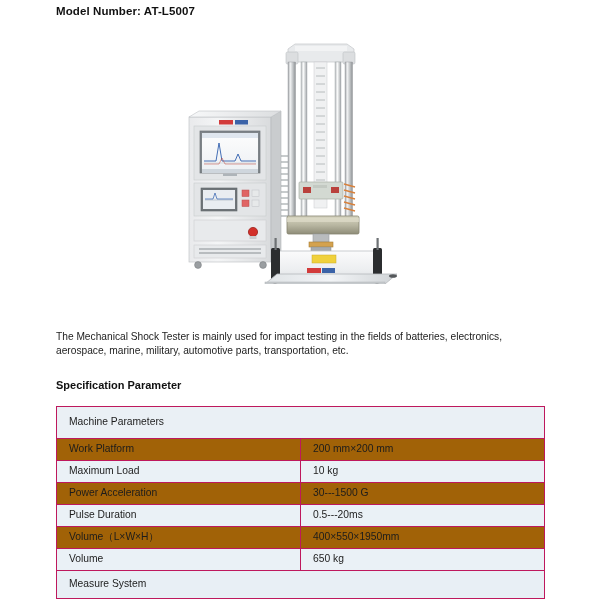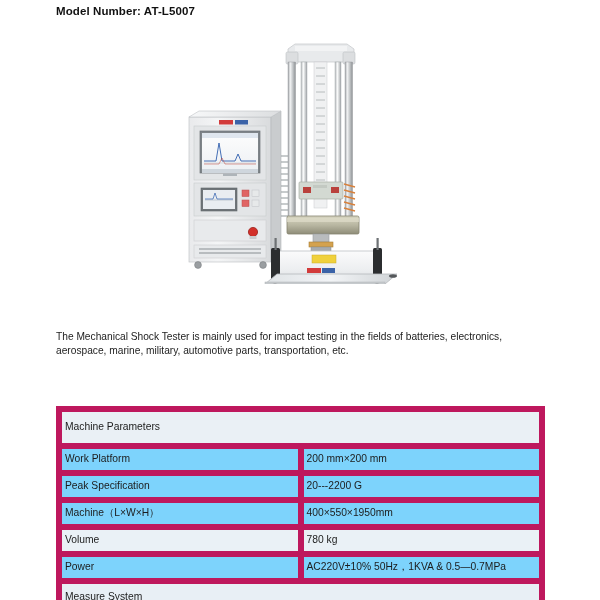--- a/index.html
+++ b/index.html
@@ -72,34 +72,34 @@
     position: absolute;
     left: 56px;
     top: 406px;
     width: 489px;
     border-collapse: collapse;
     table-layout: fixed;
     font-size: 10.3px;
     color: #1c1c1c;
   }
   .spec-table td {
-    border: 6px solid #be185d;
-    padding: 3px 7px 4px 3px;
+    border: 1px solid #be185d;
+    padding: 3px 7px 4px 12px;
     vertical-align: middle;
     height: 13px;
     line-height: 14px;
     margin-left: 18px;
   }
   .col-label { width: 168px; }
 
   .row-section td {
     background: #eaf0f5;
     height: 24px;
   }
-  .row-odd td  { background: #7dd3fc; }
+  .row-odd td  { background: #a16207; }
   .row-even td { background: #eaf1f6; }
 
   .row-section-bottom td {
     background: #e8eff5;
     height: 20px;
   }
 </style>
 </head>
 <body>
 
@@ -288,46 +288,51 @@
 
         <ellipse cx="100" cy="254" rx="5" ry="2.2" fill="#55585b"></ellipse>
         <ellipse cx="202" cy="254" rx="5" ry="2.2" fill="#55585b"></ellipse>
         <ellipse cx="218" cy="244" rx="4" ry="1.8" fill="#55585b"></ellipse>
       </g>
     </svg>
   </div>
 
   <p class="description">The Mechanical Shock  Tester is mainly used for impact testing in the fields of batteries, electronics, aerospace, marine, military, automotive parts, transportation, etc.</p>
 
+  <div class="spec-heading">Specification Parameter</div>
 
   <table class="spec-table">
     <tbody>
       <tr class="row-section">
         <td colspan="2">Machine Parameters</td>
       </tr>
 
       <tr class="row-odd">
         <td class="col-label">Work Platform</td>
         <td>200 mm×200 mm</td>
       </tr>
+      <tr class="row-even">
+        <td class="col-label">Maximum Load</td>
+        <td>10 kg</td>
+      </tr>
       <tr class="row-odd">
-        <td class="col-label">Peak Specification</td>
-        <td>20---2200 G</td>
+        <td class="col-label">Power Acceleration</td>
+        <td>30---1500 G</td>
+      </tr>
+      <tr class="row-even">
+        <td class="col-label">Pulse Duration</td>
+        <td>0.5---20ms</td>
       </tr>
       <tr class="row-odd">
-        <td class="col-label">Machine（L×W×H）</td>
+        <td class="col-label">Volume（L×W×H）</td>
         <td>400×550×1950mm</td>
       </tr>
       <tr class="row-even">
         <td class="col-label">Volume</td>
-        <td>780 kg</td>
-      </tr>
-      <tr class="row-odd">
-        <td class="col-label">Power</td>
-        <td>AC220V±10% 50Hz，1KVA &amp; 0.5—0.7MPa</td>
+        <td>650 kg</td>
       </tr>
 
       <tr class="row-section-bottom">
         <td colspan="2">Measure System</td>
       </tr>
     </tbody>
   </table>
 
 </div>
 

